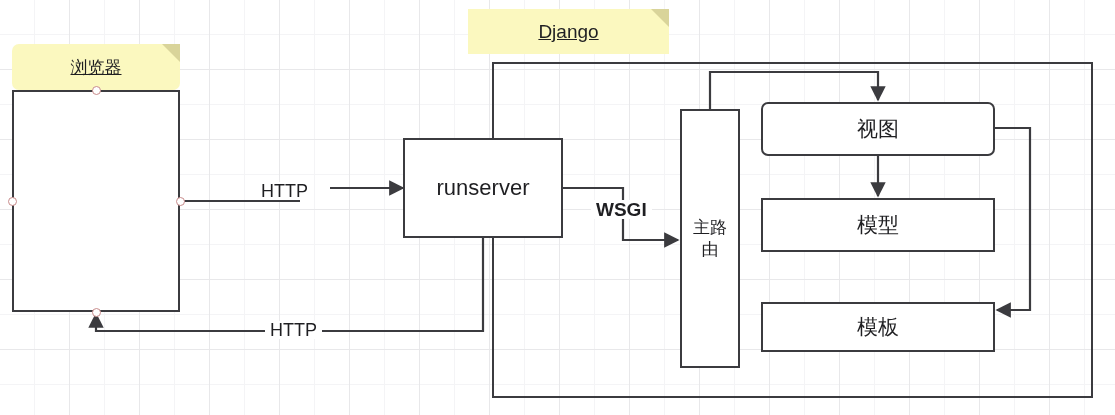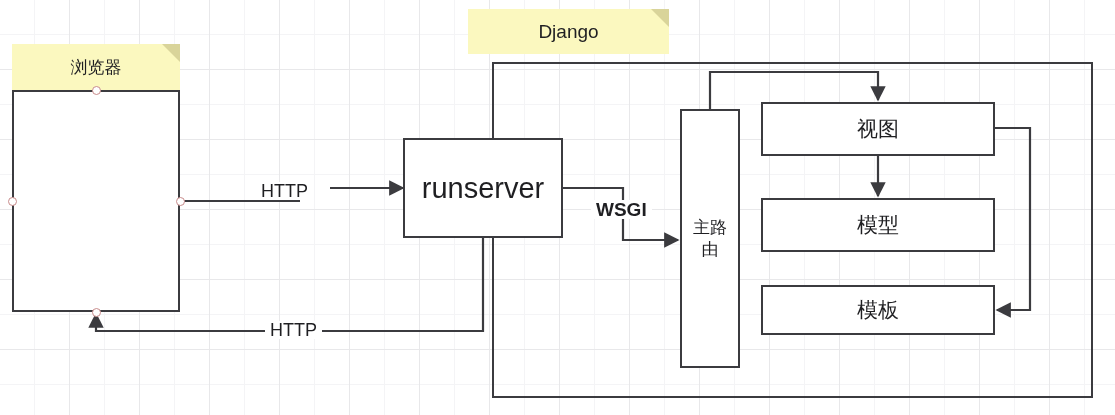--- a/index.html
+++ b/index.html
@@ -35,41 +35,42 @@
     text-align:center;
     line-height:1.25;
   }
   .note{
     position:absolute;
     box-sizing:border-box;
     background:#fbf8bf;
     display:flex;align-items:center;justify-content:center;
     color:#1f1f22;
     text-align:center;
+    text-decoration:underline;
   }
   .note .fold{
     position:absolute;right:0;top:0;
     width:0;height:0;
     border-left:18px solid transparent;
     border-top:18px solid #d9d49a;
   }
 
   
   #browser-frame{left:12px;top:90px;width:168px;height:222px;border-width:2px;}
-  #browser-note{left:12px;top:44px;width:168px;height:46px;font-size:17px;}
+  #browser-note{left:12px;top:44px;width:168px;height:46px;font-size:17px;border-radius:7px;}
 
   
   #django-container{left:492px;top:62px;width:601px;height:336px;border-width:2px;background:transparent;}
   #django-note{left:468px;top:9px;width:201px;height:45px;font-size:19px;}
 
-  #runserver-node{left:403px;top:138px;width:160px;height:100px;font-size:29px;}
+  #runserver-node{left:403px;top:138px;width:160px;height:100px;font-size:22px;}
   #router-node{left:680px;top:109px;width:60px;height:259px;font-size:17px;padding:16px 6px;}
-  #view-node{left:761px;top:102px;width:234px;height:54px;font-size:21px;}
+  #view-node{left:761px;top:102px;width:234px;height:54px;font-size:21px;border-radius:7px;}
   #model-node{left:761px;top:198px;width:234px;height:54px;font-size:21px;font-family:Liberation Serif, serif;}
-  #template-node{left:761px;top:285px;width:234px;height:50px;font-size:21px;}
+  #template-node{left:761px;top:302px;width:234px;height:50px;font-size:21px;}
 
   .edge-label{
     position:absolute;
     background:#ffffff;
     color:#1f1f22;
     padding:0 5px;
     font-size:18px;
     line-height:1;
     white-space:nowrap;
   }

